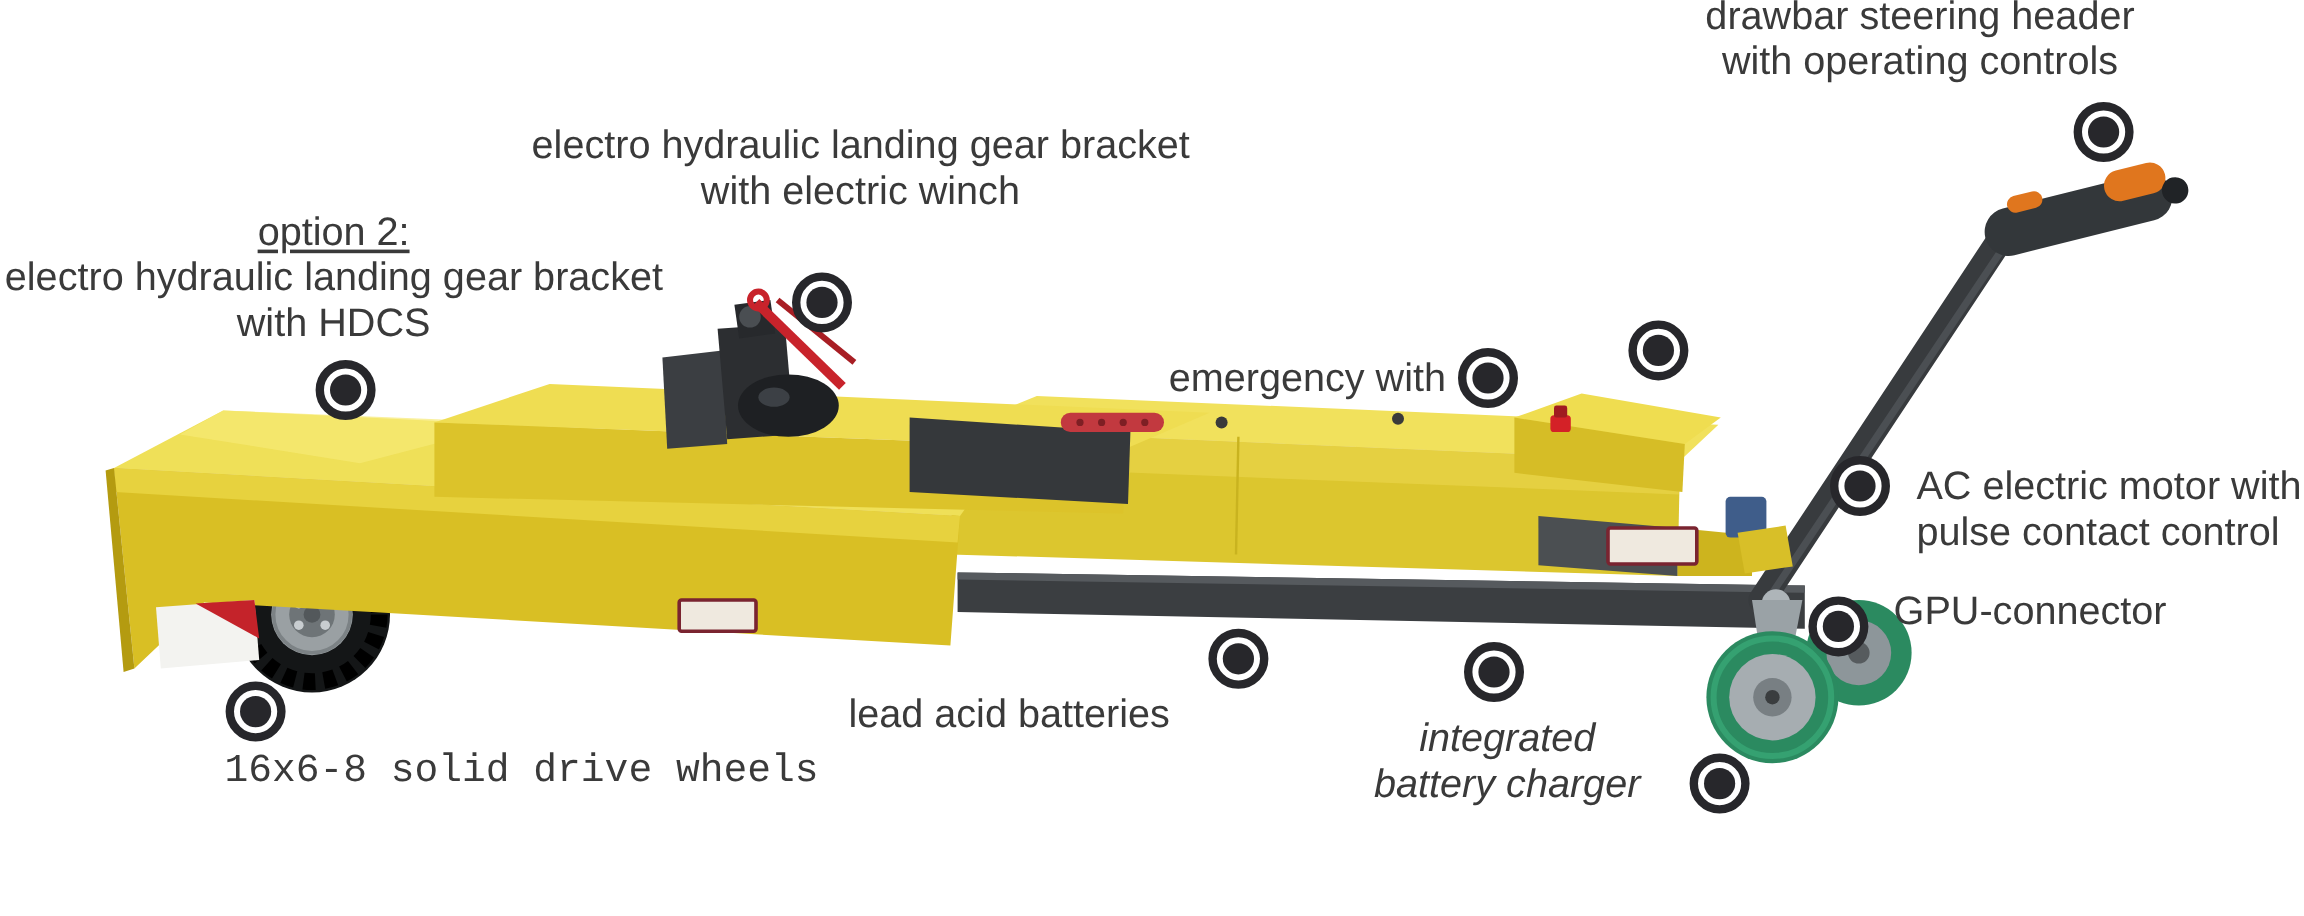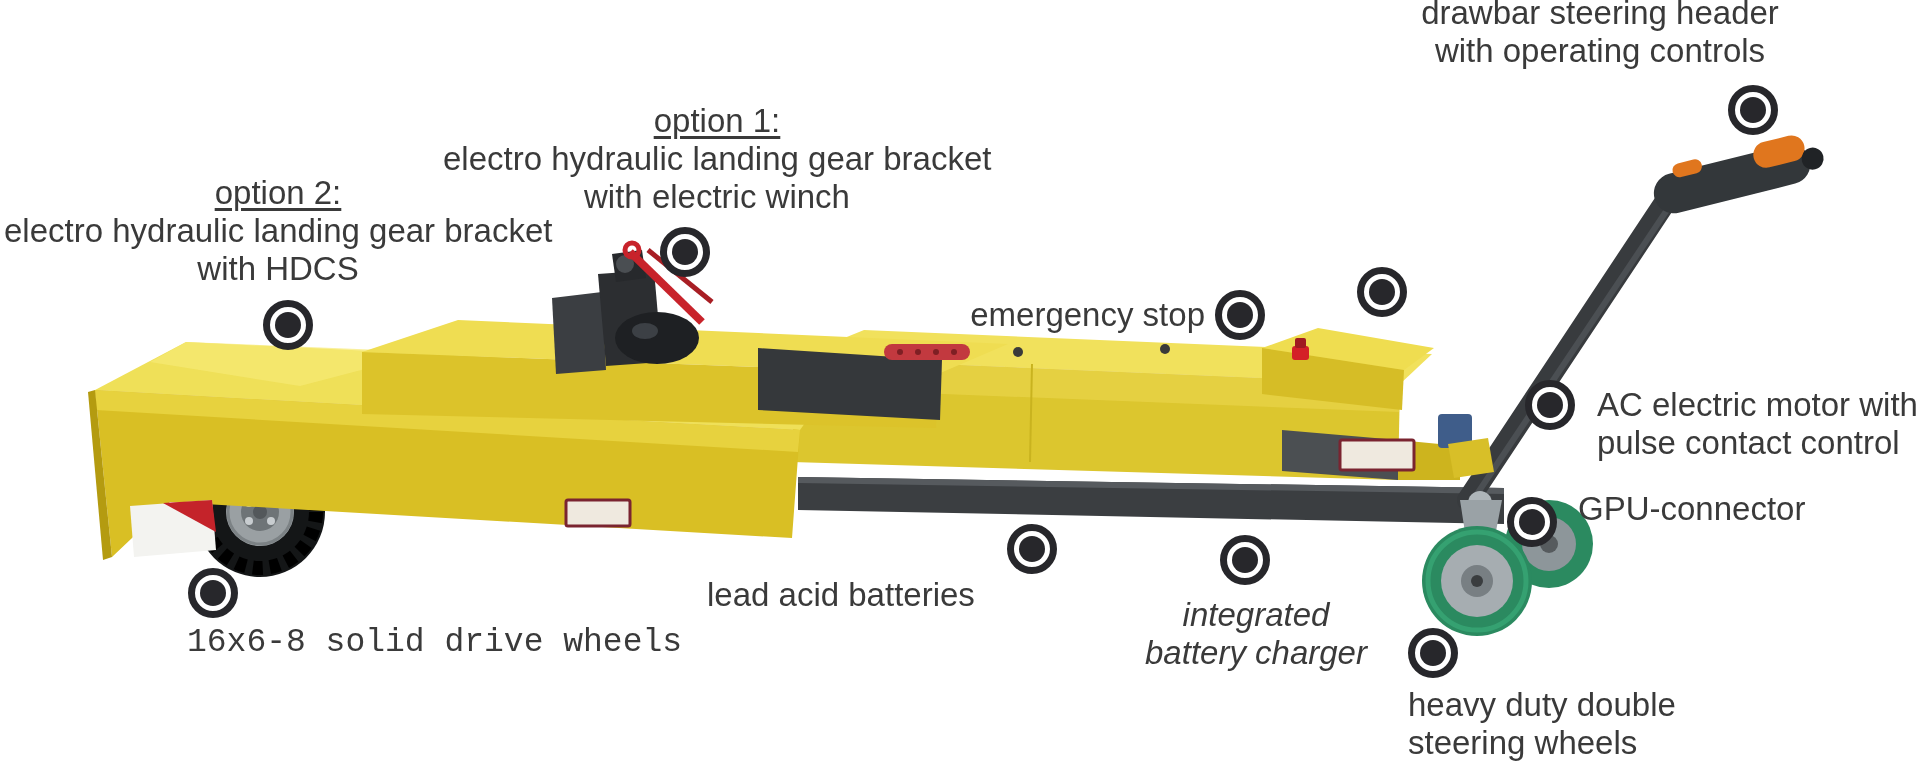--- a/index.html
+++ b/index.html
@@ -153,25 +153,24 @@
     </g>
   </svg>
 
   <div class="label center" style="left:1390px;top:-6px;width:420px;">
     <div>drawbar steering header</div>
     <div>with operating controls</div>
   </div>
 
 
   <div class="label right" style="right:715px;top:296px;width:400px;">
-    <div>emergency stop</div>
+    <div>emergency with</div>
   </div>
 
   <div class="label center" style="left:443px;top:102px;width:548px;">
-    <div class="heading">option 1:</div>
     <div>electro hydraulic landing gear bracket</div>
     <div>with electric winch</div>
   </div>
 
   <div class="label center" style="left:4px;top:174px;width:548px;">
     <div class="heading">option 2:</div>
     <div>electro hydraulic landing gear bracket</div>
     <div>with HDCS</div>
   </div>
 
@@ -190,24 +189,20 @@
 
   <div class="label center" style="left:1106px;top:596px;width:300px;font-style:italic;">
     <div>integrated</div>
     <div>battery charger</div>
   </div>
 
   <div class="label" style="left:187px;top:624px;font-family:Liberation Mono, monospace;">
     <div>16x6-8 solid drive wheels</div>
   </div>
 
-  <div class="label" style="left:1408px;top:686px;">
-    <div>heavy duty double</div>
-    <div>steering wheels</div>
-  </div>
 
   <div class="marker" style="left:1728px;top:85px;">
       <div class="marker-dot"></div>
     </div>
   <div class="marker" style="left:1357px;top:267px;">
       <div class="marker-dot"></div>
     </div>
   <div class="marker" style="left:1215px;top:290px;">
       <div class="marker-dot"></div>
     </div>

